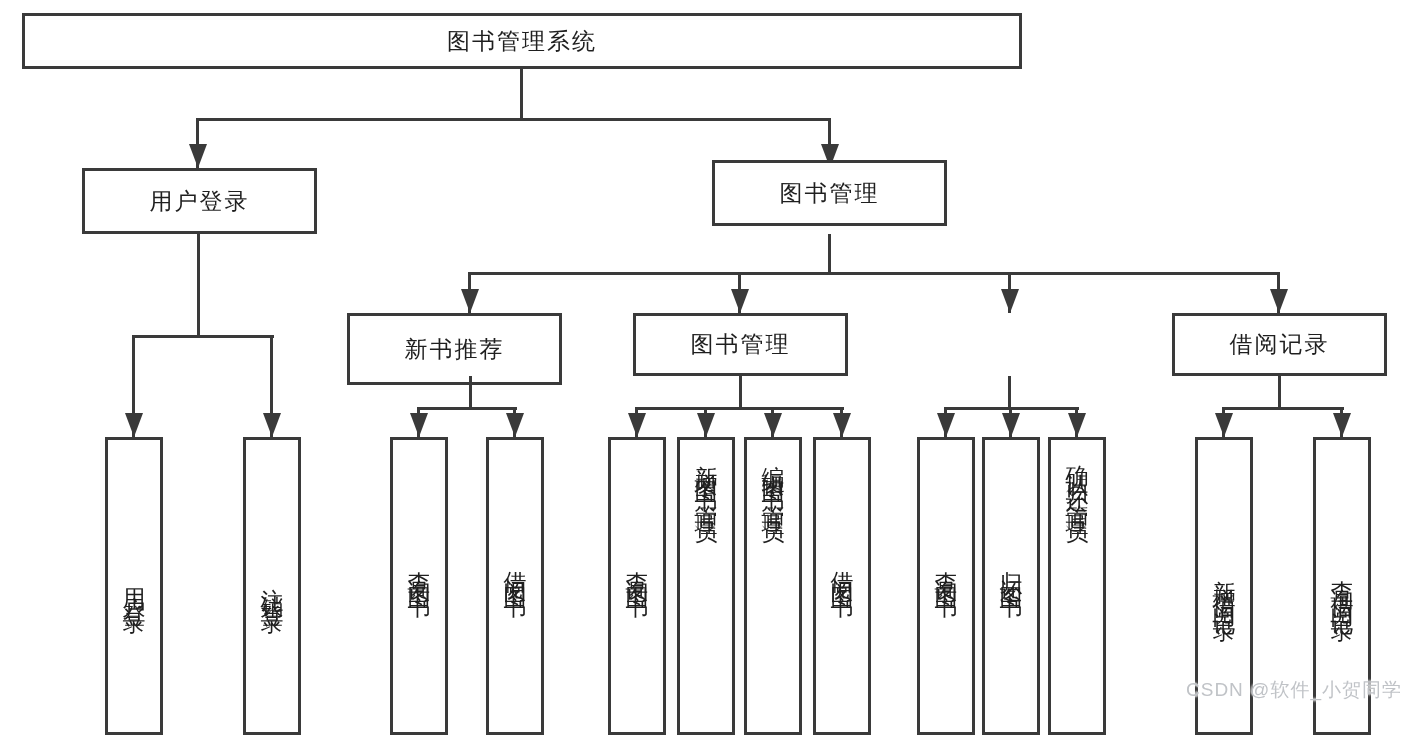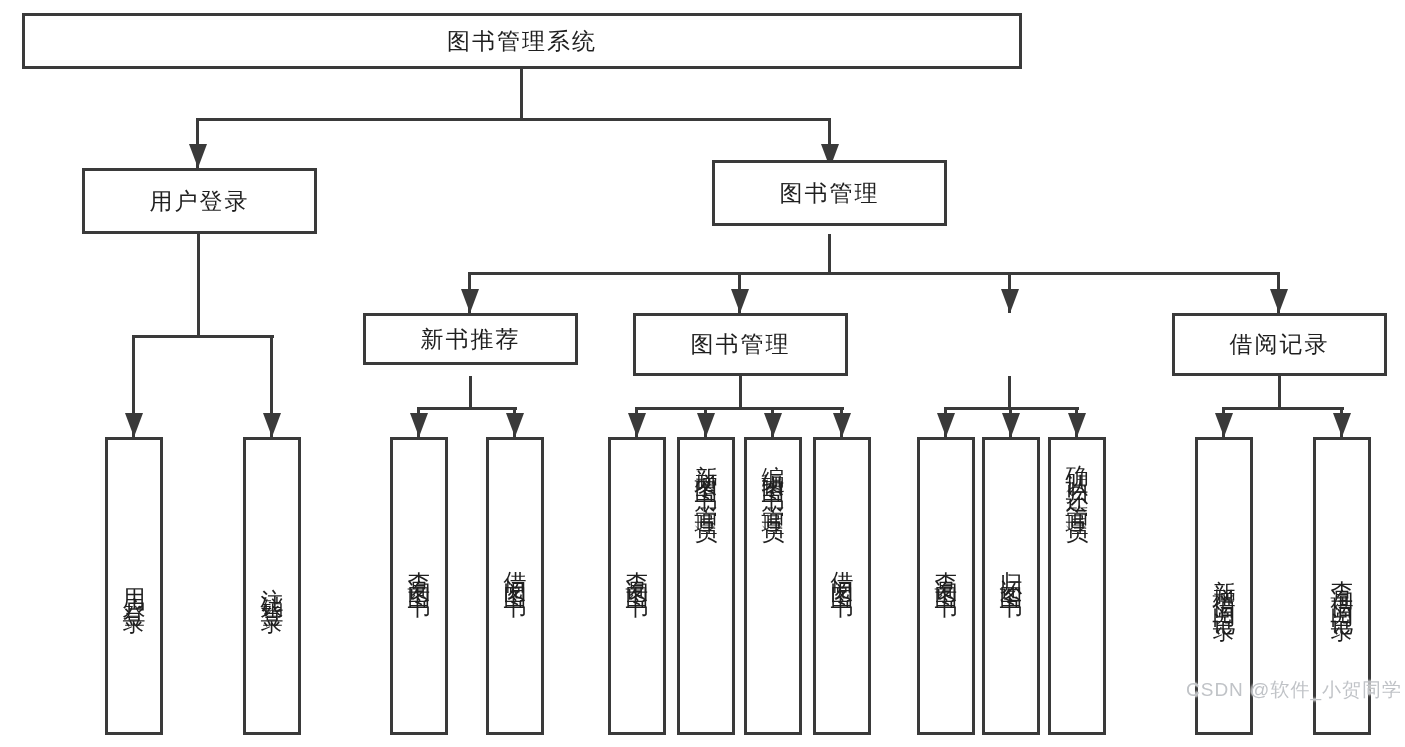--- a/index.html
+++ b/index.html
@@ -71,21 +71,21 @@
   <div class="varrow" style="left:132px;top:335px;height:102px"></div>
   <div class="varrow" style="left:270px;top:335px;height:102px"></div>
 
   <div class="vline" style="left:828px;top:234px;height:41px"></div>
   <div class="hline" style="left:468px;top:272px;width:812px"></div>
   <div class="varrow" style="left:468px;top:272px;height:41px"></div>
   <div class="varrow" style="left:738px;top:272px;height:41px"></div>
   <div class="varrow" style="left:1008px;top:272px;height:41px"></div>
   <div class="varrow" style="left:1277px;top:272px;height:41px"></div>
 
-  <div class="box" style="left:363px;top:313px;width:215px;height:52px">
+  <div class="box" style="left:347px;top:313px;width:215px;height:72px">
     <span class="hlbl">新书推荐</span>
   </div>
   <div class="box" style="left:633px;top:313px;width:215px;height:63px">
     <span class="hlbl">图书管理</span>
   </div>
   <div class="box" style="left:1172px;top:313px;width:215px;height:63px">
     <span class="hlbl">借阅记录</span>
   </div>
 
   <div class="vline" style="left:469px;top:376px;height:34px"></div>

